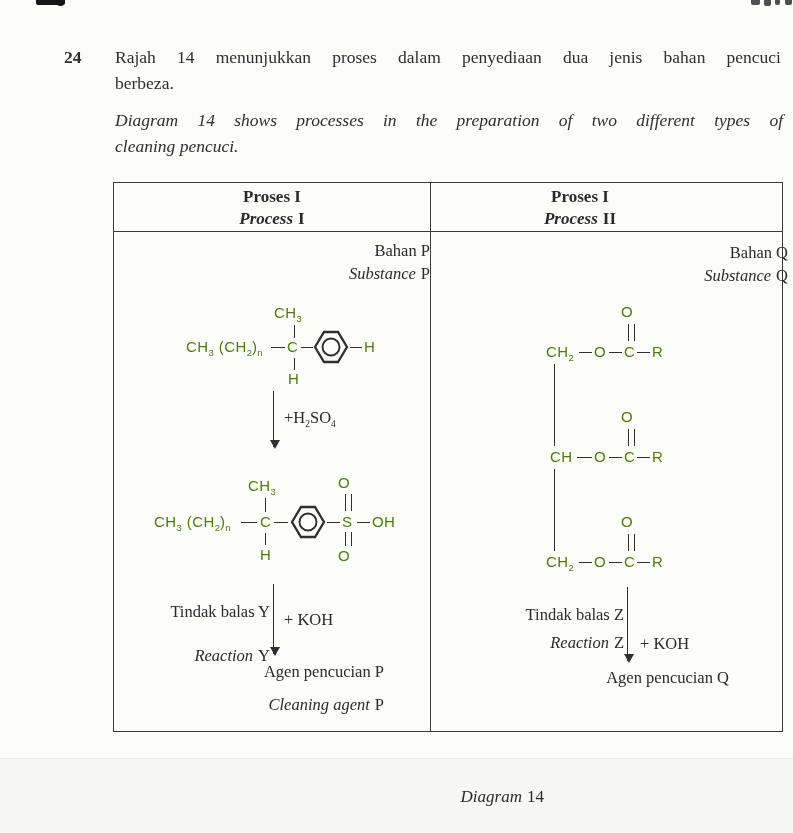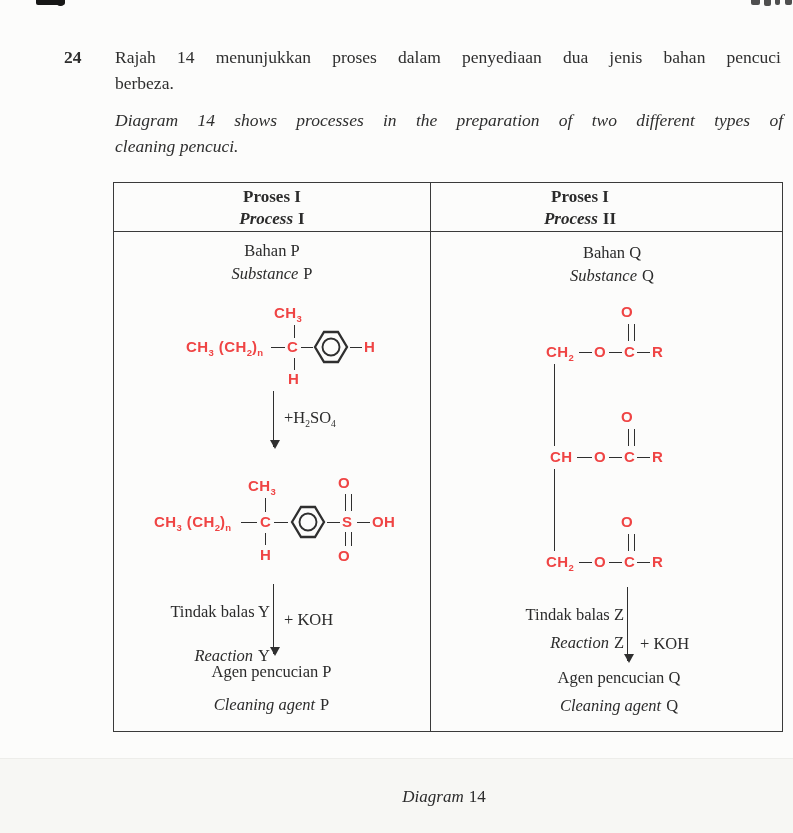--- a/index.html
+++ b/index.html
@@ -7,25 +7,25 @@
     position:relative; width:793px; height:833px; margin:0 auto;
     background:#fcfcfb; overflow:hidden;
     font-family:"Liberation Serif", serif; color:#2b2b2b;padding-left:8px;
   }
   .abs { position:absolute; }
   .t  { font-size:16.5px; line-height:1.3; white-space:nowrap; }
   .q  { font-size:17.5px; line-height:1.3; color:#2e2e2e; }
   .b  { font-weight:bold; }
   .it { font-style:italic; }
   .jl { text-align:justify; text-align-last:justify; white-space:normal; }
-  .ctr { text-align:center; }
+  .ctr { text-align:right; }
   .rgt { text-align:right; }
   
-  .f { font-family:"Liberation Sans", sans-serif; font-weight:700; font-size:15px;
-       color:#ef4444; letter-spacing:0.4px; white-space:nowrap; line-height:1.2; }
+  .f { font-family:"Liberation Sans", sans-serif; font-weight:400; font-size:15px;
+       color:#4d7c0f; letter-spacing:0.4px; white-space:nowrap; line-height:1.2; }
   .f sub, .t sub { font-size:9.5px; line-height:0; letter-spacing:0; }
   .sp { margin-left:5px; }
   
   .bond  { height:0; border-top:1.9px solid #2f2f2f; }
   .vbond { width:0; border-left:1.9px solid #2f2f2f; }
   .dbond { width:5px; border-left:1.9px solid #2f2f2f; border-right:1.9px solid #2f2f2f; height:16px; }
   .arr::after { content:""; position:absolute; left:-4.3px; bottom:-2px;
       border:5.2px solid transparent; border-top:9px solid #2f2f2f; border-bottom:0; }
   
   .tbl { left:113px; top:182px; width:668px; height:548px; border:1.6px solid #3a3a3a; }
@@ -160,19 +160,18 @@
     <div class="abs bond" style="left:495px;top:379px;width:13px;"></div>
     <span class="abs f" style="left:510px;top:370px;">C</span>
     <div class="abs bond" style="left:523px;top:379px;width:13px;"></div>
     <span class="abs f" style="left:538px;top:370px;">R</span>
 
     <div class="abs t rgt" style="left:378px;top:421px;width:132px;">Tindak balas Z</div>
     <div class="abs vbond arr" style="left:513px;top:404px;height:74px;"></div>
     <div class="abs t rgt" style="left:390px;top:449px;width:120px;"><span class="it">Reaction</span><span class="sp">Z</span></div>
     <div class="abs t" style="left:526px;top:450px;">+ KOH</div>
     <div class="abs t ctr" style="left:395px;top:484px;width:220px;">Agen pencucian Q</div>
-    <div class="abs t ctr" style="left:395px;top:512px;width:220px;"><span class="it">Cleaning agent</span><span class="sp">Q</span></div>
   </div>
 
   <div class="abs band"></div>
   <div class="abs t ctr" style="left:344px;top:786px;width:200px;font-size:17px;"><span class="it">Diagram</span><span class="sp">14</span></div>
 
 </div>
 
 </body></html>

